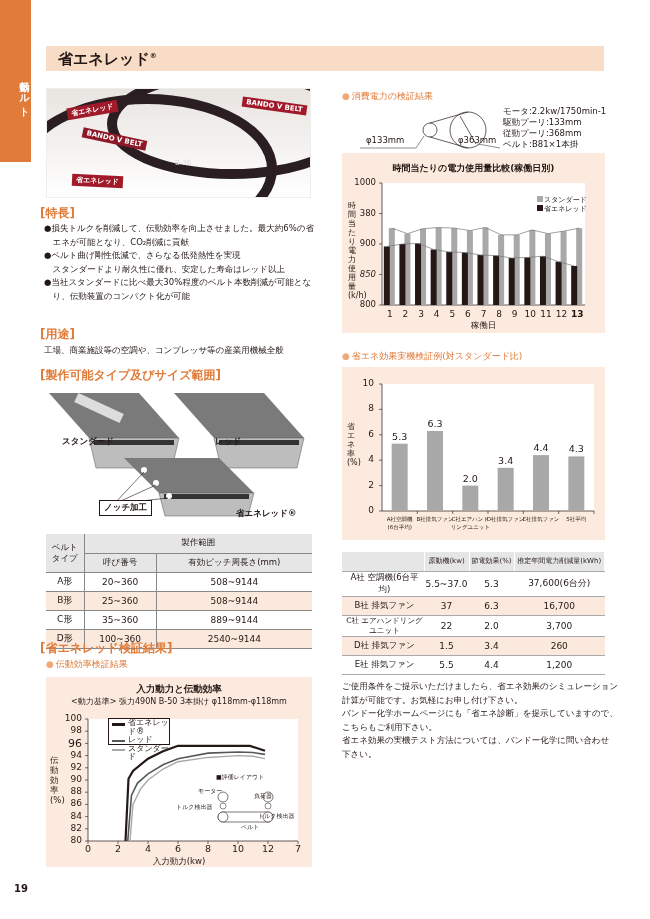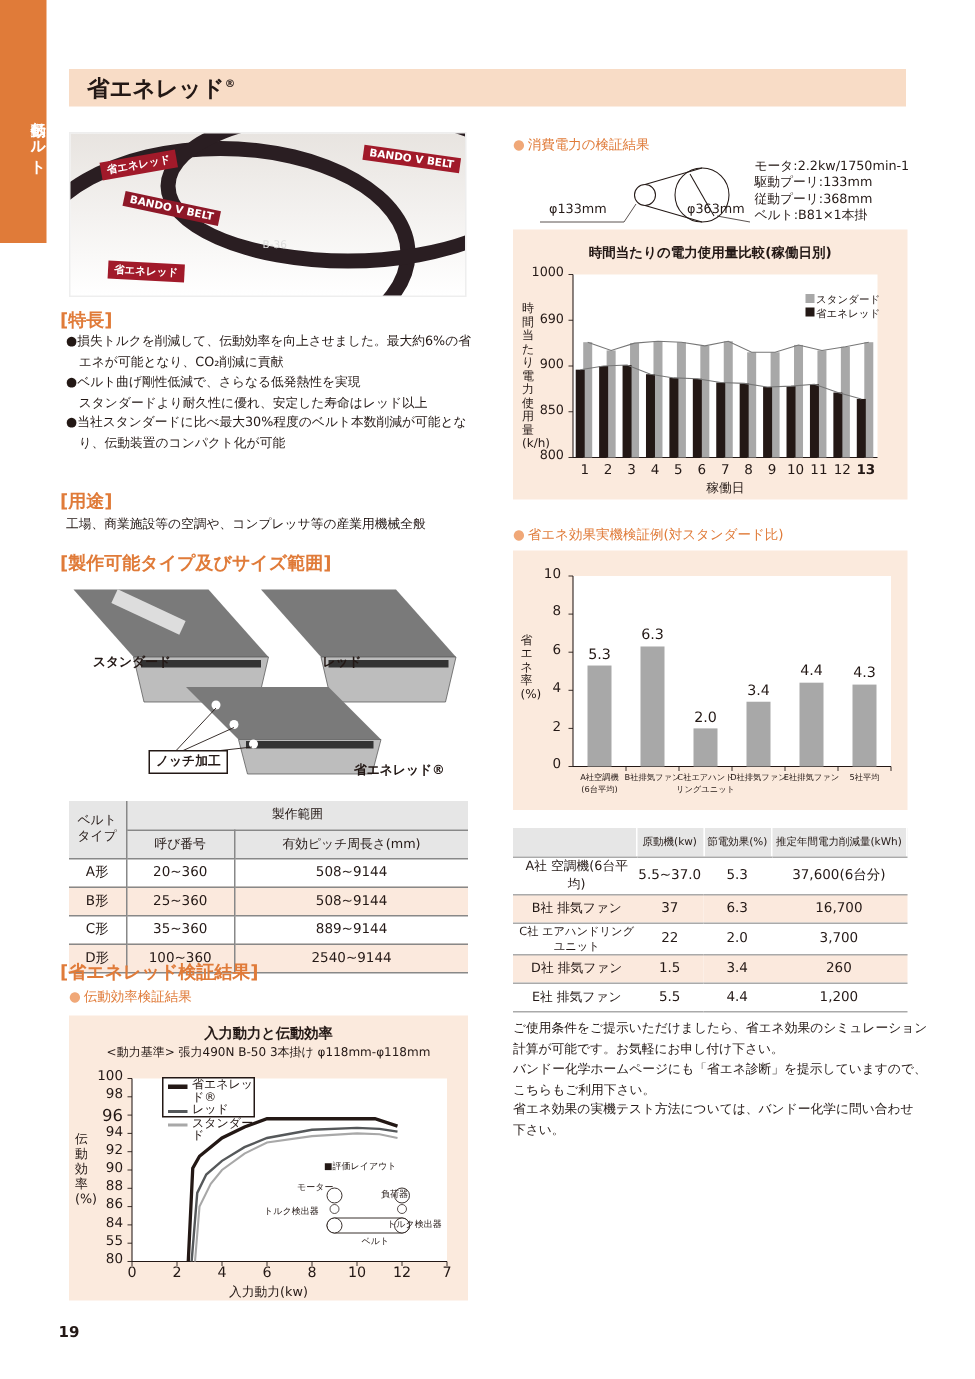--- a/index.html
+++ b/index.html
@@ -22,21 +22,21 @@
   .spec th { background: #e6e6e6; font-size: 8.5px; }
   .spec .alt td { background: #fbe9dd; }
   .spec .vl { border-right: 1px solid #888; }
   .panel { position: absolute; background: #fbeadd; }
   .chart-inner { position: absolute; background: #fff; }
   .axis-t { position: absolute; font-size: 8.5px; }
   .res td, .res th { border-bottom: 1px solid #aaa; height: 19px; font-size: 9px; font-weight: normal; text-align: center; }
   .res th { background: #e6e6e6; font-size: 7px; border-right: 1px solid #fff; }
   .res td:first-child { text-align: center; padding-left: 3px; font-size: 8.5px; }
   .res .alt td { background: #fbe9dd; }
-  .page-num { position: absolute; left: 14px; top: 883px; font-size: 10px; font-weight: bold; margin-left: 25px; }
+  .page-num { position: absolute; left: 14px; top: 883px; font-size: 10px; font-weight: bold; }
 </style>
 </head>
 <body>
 
 <div class="side-tab">伝動ベルト</div>
 
 <div class="title-bar">
   <span><span style="position:static;font-size:15px;">省エネレッド</span><sup>®</sup></span>
 </div>
 
@@ -182,21 +182,21 @@
   <div style="position:absolute;left:195px;top:146px;font-size:6px;">ベルト</div>
 <div class="axis-t" style="left: 12px; top: 36px; font-size: 9px; width: 24px; text-align: right;">100</div>
     <div class="axis-t" style="left: 12px; top: 48.2px; font-size: 9px; width: 24px; text-align: right;">98</div>
     <div class="axis-t" style="left: 12px; top: 60.4px; font-size: 11px; width: 24px; text-align: right;">96</div>
     <div class="axis-t" style="left: 12px; top: 72.6px; font-size: 9px; width: 24px; text-align: right;">94</div>
     <div class="axis-t" style="left: 12px; top: 84.8px; font-size: 9px; width: 24px; text-align: right;">92</div>
     <div class="axis-t" style="left: 12px; top: 97px; font-size: 9px; width: 24px; text-align: right;">90</div>
     <div class="axis-t" style="left: 12px; top: 109.2px; font-size: 9px; width: 24px; text-align: right;">88</div>
     <div class="axis-t" style="left: 12px; top: 121.4px; font-size: 9px; width: 24px; text-align: right;">86</div>
     <div class="axis-t" style="left: 12px; top: 133.6px; font-size: 9px; width: 24px; text-align: right;">84</div>
-    <div class="axis-t" style="left: 12px; top: 145.8px; font-size: 9px; width: 24px; text-align: right;">55</div>
+    <div class="axis-t" style="left: 12px; top: 145.8px; font-size: 9px; width: 24px; text-align: right;">82</div>
     <div class="axis-t" style="left: 12px; top: 158px; font-size: 9px; width: 24px; text-align: right;">80</div>
     <div class="axis-t" style="left: 30px; top: 166px; font-size: 9.5px; width: 24px; text-align: center;">0</div>
     <div class="axis-t" style="left: 60px; top: 166px; font-size: 9.5px; width: 24px; text-align: center;">2</div>
     <div class="axis-t" style="left: 90px; top: 166px; font-size: 9.5px; width: 24px; text-align: center;">4</div>
     <div class="axis-t" style="left: 120px; top: 166px; font-size: 9.5px; width: 24px; text-align: center;">6</div>
     <div class="axis-t" style="left: 150px; top: 166px; font-size: 9.5px; width: 24px; text-align: center;">8</div>
     <div class="axis-t" style="left: 180px; top: 166px; font-size: 9.5px; width: 24px; text-align: center;">10</div>
     <div class="axis-t" style="left: 210px; top: 166px; font-size: 9.5px; width: 24px; text-align: center;">12</div>
     <div class="axis-t" style="left: 240px; top: 166px; font-size: 9.5px; width: 24px; text-align: center;">7</div>
   </div>
@@ -263,23 +263,23 @@
       <polyline points="49.80769230769231,75.14 65.42307692307692,80.63000000000001 81.03846153846155,75.75 96.65384615384616,74.53 112.26923076923077,75.14 127.88461538461539,77.58 143.5,74.53 159.1153846153846,81.85000000000001 174.73076923076923,81.85000000000001 190.34615384615384,76.97 205.96153846153845,80.63000000000001 221.57692307692307,78.19 237.19230769230768,75.14" fill="none" stroke="#777" stroke-width="0.7"></polyline>
       <polyline points="44.80769230769231,93.44 60.42307692307692,91 76.03846153846155,90.39 91.65384615384616,96.49 107.26923076923077,98.93 122.88461538461539,99.53999999999999 138.5,101.98 154.1153846153846,102.59 169.73076923076923,105.03 185.34615384615384,104.42 200.96153846153845,103.19999999999999 216.57692307692307,108.69 232.19230769230768,112.96000000000001" fill="none" stroke="#777" stroke-width="0.7"></polyline>
     </svg>
   <div style="position:absolute;left:6px;top:48px;width:10px;font-size:8px;line-height:9px;">時間当たり電力使用量(k/h)</div>
   <div style="position:absolute;left:0;width:283px;top:167px;text-align:center;font-size:8.5px;">稼働日</div>
   <div style="position:absolute;left:195px;top:43px;font-size:7px;line-height:9px;">
     <div><span style="display:inline-block;width:6px;height:6px;background:#a8a8a8;margin-right:1px;"></span><span>スタンダード</span></div>
     <div><span style="display:inline-block;width:6px;height:6px;background:#231815;margin-right:1px;"></span><span>省エネレッド</span></div>
   </div>
 <div class="axis-t" style="left: 10px; top: 24px; font-size: 8.5px; width: 24px; text-align: right;">1000</div>
-    <div class="axis-t" style="left: 10px; top: 54.5px; font-size: 8.5px; width: 24px; text-align: right;">690</div>
+    <div class="axis-t" style="left: 10px; top: 54.5px; font-size: 8.5px; width: 24px; text-align: right;">380</div>
     <div class="axis-t" style="left: 10px; top: 85px; font-size: 8.5px; width: 24px; text-align: right;">900</div>
-    <div class="axis-t" style="left: 10px; top: 115.5px; font-size: 8.5px; width: 24px; text-align: right;">850</div>
+    <div class="axis-t" style="left: 10px; top: 115.5px; font-size: 8.5px; width: 24px; text-align: right; font-style: italic;">850</div>
     <div class="axis-t" style="left: 10px; top: 146px; font-size: 8.5px; width: 24px; text-align: right;">800</div>
     <div class="axis-t" style="left: 35.8077px; top: 156px; font-size: 9px; width: 24px; text-align: center;">1</div>
     <div class="axis-t" style="left: 51.4231px; top: 156px; font-size: 9px; width: 24px; text-align: center;">2</div>
     <div class="axis-t" style="left: 67.0385px; top: 156px; font-size: 9px; width: 24px; text-align: center;">3</div>
     <div class="axis-t" style="left: 82.6538px; top: 156px; font-size: 9px; width: 24px; text-align: center;">4</div>
     <div class="axis-t" style="left: 98.2692px; top: 156px; font-size: 9px; width: 24px; text-align: center;">5</div>
     <div class="axis-t" style="left: 113.885px; top: 156px; font-size: 9px; width: 24px; text-align: center;">6</div>
     <div class="axis-t" style="left: 129.5px; top: 156px; font-size: 9px; width: 24px; text-align: center;">7</div>
     <div class="axis-t" style="left: 145.115px; top: 156px; font-size: 9px; width: 24px; text-align: center;">8</div>
     <div class="axis-t" style="left: 160.731px; top: 156px; font-size: 9px; width: 24px; text-align: center;">9</div>

